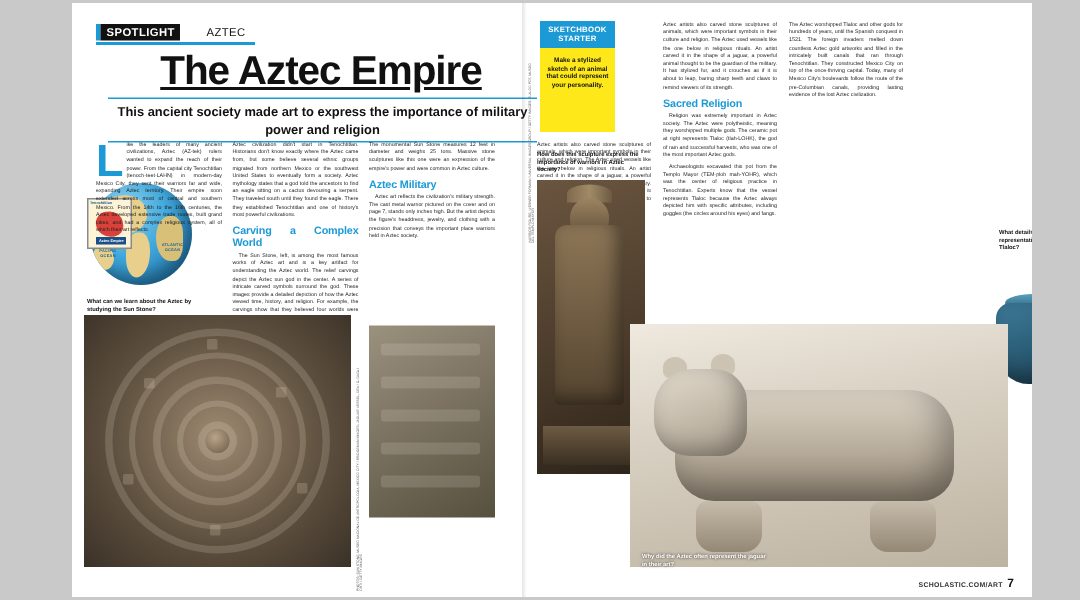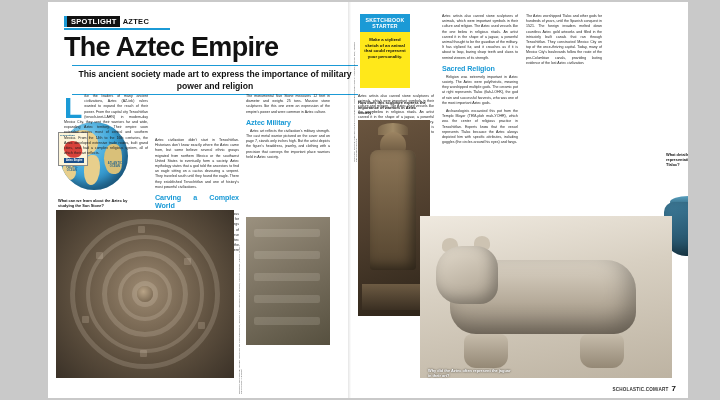--- a/index.html
+++ b/index.html
@@ -24,30 +24,30 @@
     display: flex; align-items: stretch; height: 11px;
   }
   .spotlight .bar { width: 3px; background: #1b9ad6; }
   .spotlight .tag {
     background: #111; color: #fff; font-weight: bold;
     font-size: 7.5px; letter-spacing: .3px;
     padding: 1px 3px 1px 4px; line-height: 9px;
   }
   .spotlight .tag2 {
     color: #111; font-size: 7.5px; letter-spacing: .3px;
-    padding: 1px 3px; line-height: 9px; font-weight: 700;
+    padding: 1px 18px; line-height: 9px; font-weight: 400;
   }
   .spot-rule {
     position: absolute; left: 16px; top: 26px; width: 106px; height: 1.5px;
     background: #1b9ad6;
   }
   .headline {
     position: absolute; left: 16px; top: 30px; width: 300px;
     font-size: 27px; font-weight: bold; color: #111;
-    letter-spacing: -0.7px; 
+    letter-spacing: -0.7px; text-align: center; text-decoration: underline;
   }
   .deck {
     position: absolute; left: 24px; top: 63px; width: 286px;
     font-size: 8.6px; font-weight: bold; color: #111;
     text-align: center; line-height: 12px;
     border-top: 1px solid #1b9ad6; border-bottom: 1px solid #1b9ad6;
     padding: 2px 0 2px 0;
   }
   
   .col { position: absolute; font-size: 3.55px; line-height: 5.2px;
@@ -57,21 +57,21 @@
   .dropcap {
     float: left; font-size: 30px; line-height: 23px; font-weight: bold;
     color: #1b9ad6; padding: 1px 2px 0 0; margin-top: 1px;
   }
   h3.sec {
     color: #1b9ad6; font-size: 7.2px; font-weight: bold;
     margin: 4px 0 2px 0; letter-spacing: -.1px; line-height: 8px;
   }
   
   #c1 { left: 16px;  top: 92px;  width: 84px; }
-  #c2 { left: 107px; top: 92px;  width: 84px; margin-top: 44px; }
+  #c2 { left: 107px; top: 92px;  width: 84px; }
   #c3 { left: 198px; top: 92px;  width: 84px; }
   #c4 { left: 310px; top: 12px;  width: 76px; }
   #c5 { left: 394px; top: 12px;  width: 76px; }
   #c6 { left: 478px; top: 12px;  width: 76px; }
   
   .globe-wrap { position: absolute; left: 8px; top: 118px; width: 74px; height: 74px; }
   .globe {
     position: absolute; left: 4px; top: 2px; width: 68px; height: 68px;
     border-radius: 50%;
     background:

